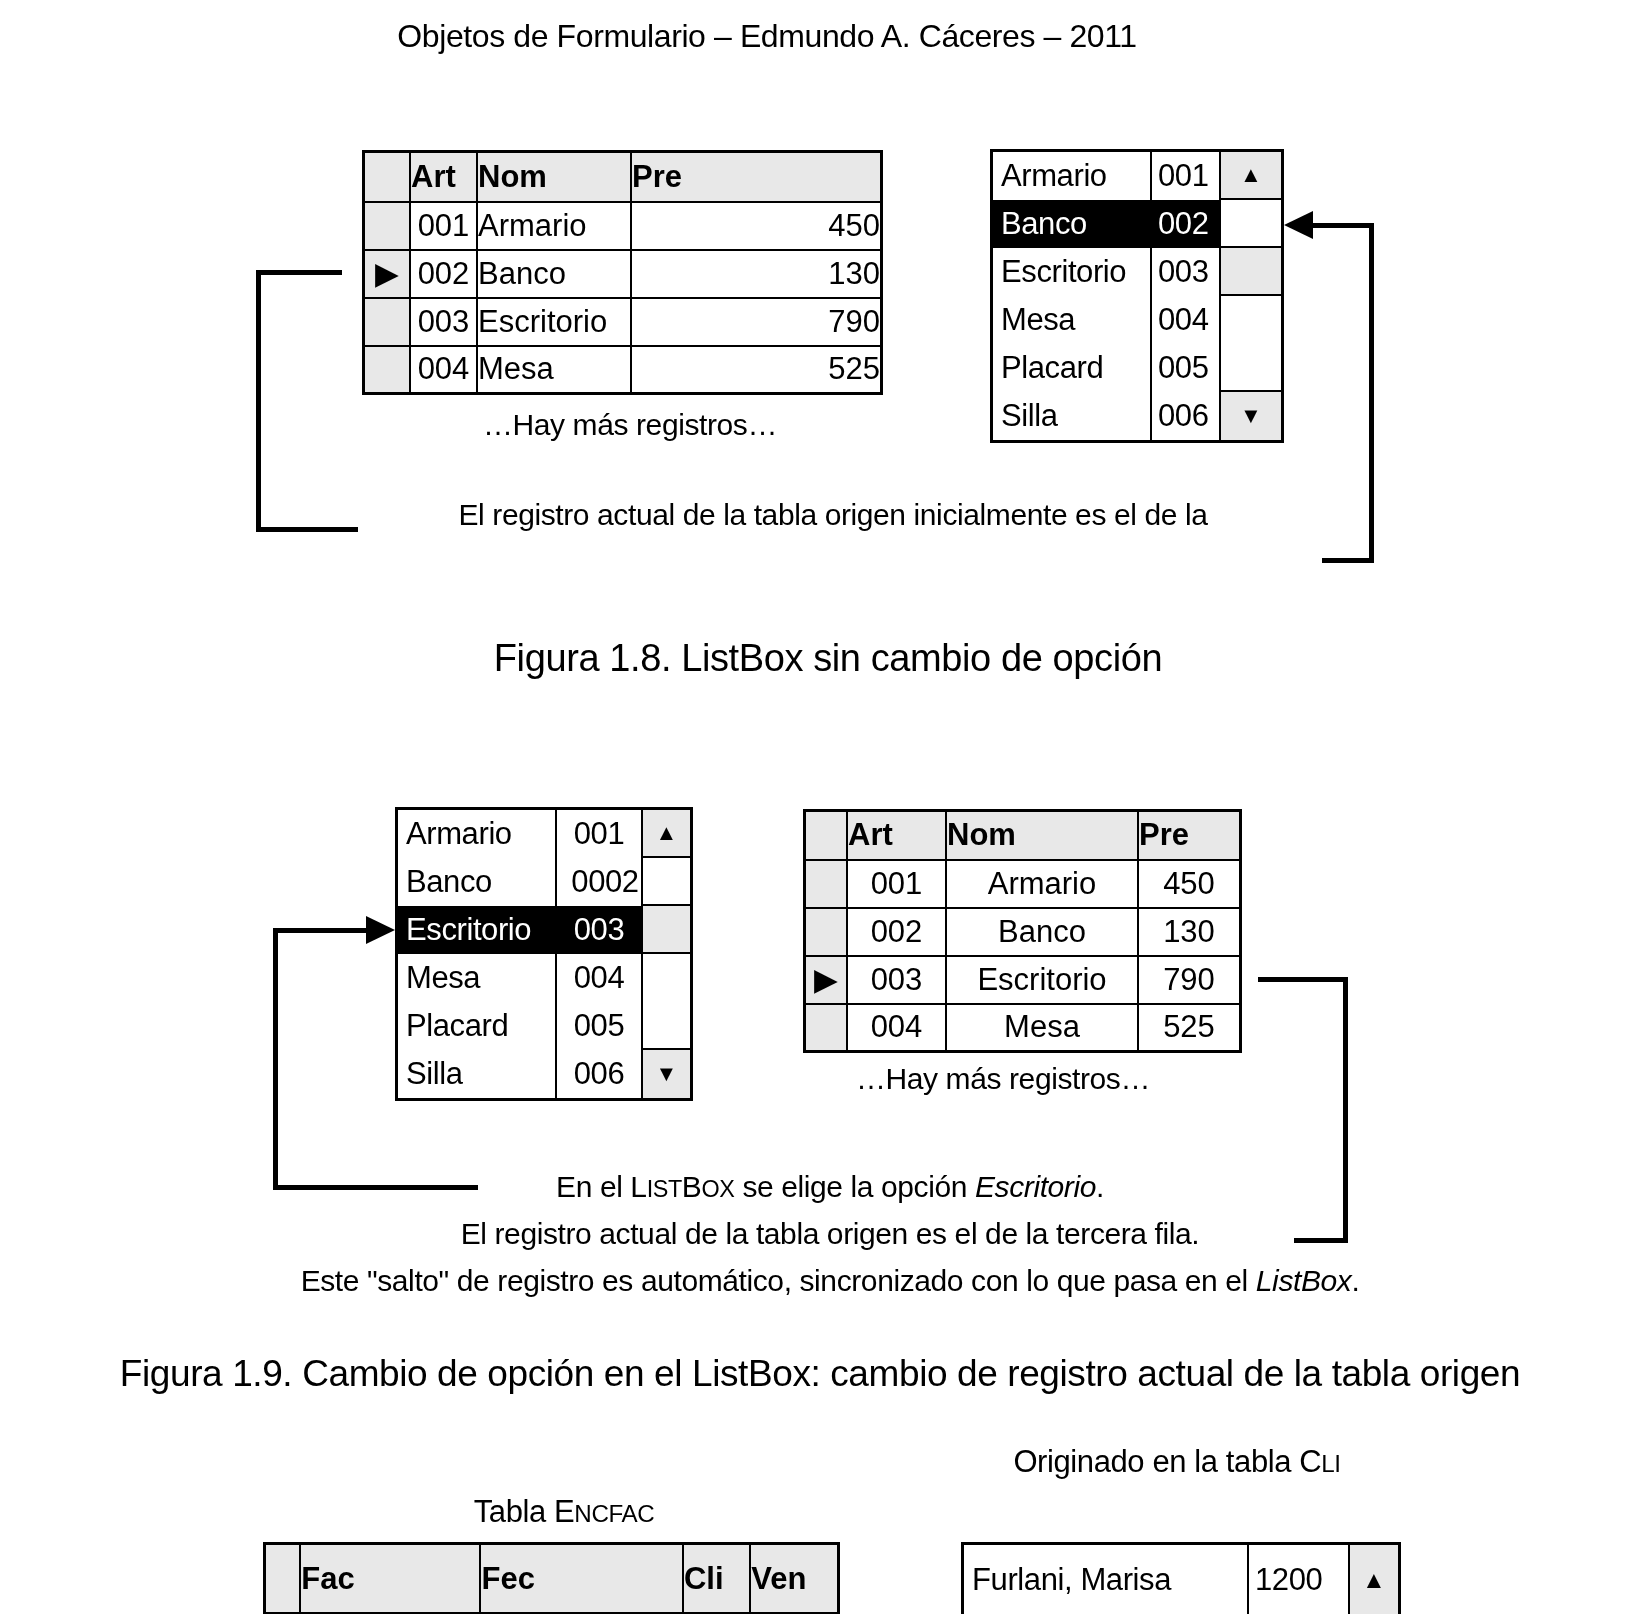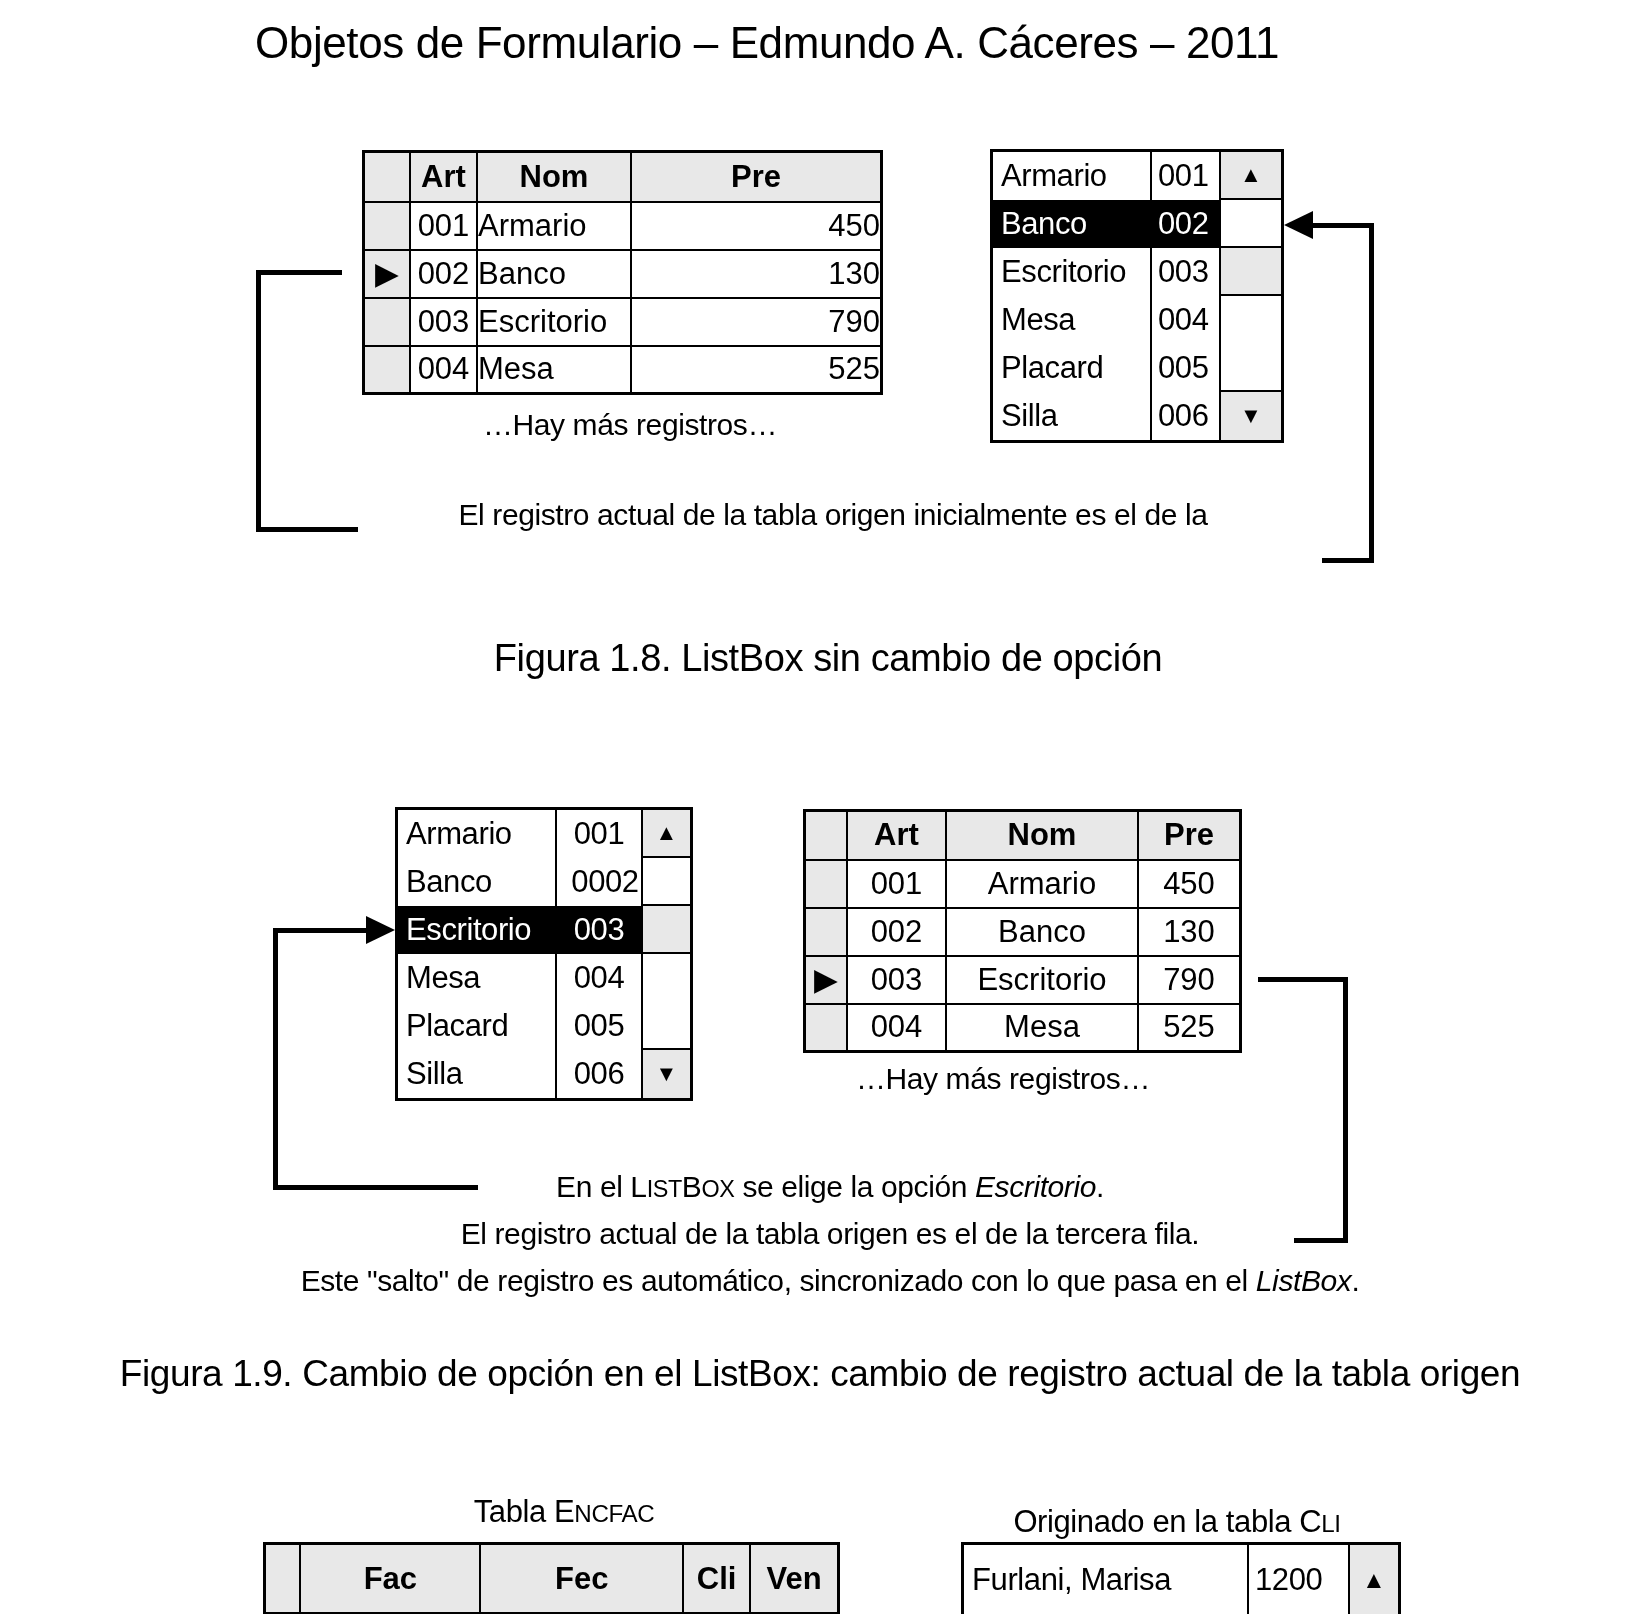--- a/index.html
+++ b/index.html
@@ -2,21 +2,21 @@
 <html><head>
 <meta charset="utf-8">
 <style>
   html,body { margin:0; padding:0; background:#ffffff; }
   .page {
     position:relative; width:1640px; height:1614px; overflow:hidden;
     background:#ffffff; color:#000;
     font-family:"Liberation Sans", sans-serif;
   }
   .txt { position:absolute; text-align:center; letter-spacing:-0.4px; white-space:nowrap; }
-  .doc-title { font-size:44px; }
+  .doc-title { font-size:32px; }
   .note { font-size:30px; }
   .caption { font-size:38px; }
   .caption-sm { font-size:37px; }
   .hay { font-size:30px; }
   .btitle { font-size:31px; }
   .sc { font-size:0.78em; }
   em { font-style:italic; }
 
   
   .line { position:absolute; background:#000; }
@@ -24,21 +24,21 @@
     border-top:14px solid transparent; border-bottom:14px solid transparent;
     border-right:29px solid #000; }
   .arrow-right { position:absolute; width:0; height:0;
     border-top:14px solid transparent; border-bottom:14px solid transparent;
     border-left:29px solid #000; }
 
   
   table.grid { position:absolute; border-collapse:collapse; table-layout:fixed; background:#fff; }
   table.grid th, table.grid td { border:2px solid #000; font-size:31px; overflow:hidden; padding:0; }
   table.grid { border:3px solid #000; }
-  table.grid th { background:#e8e8e8; font-weight:bold; text-align:center; }
+  table.grid th { background:#e8e8e8; font-weight:bold; text-align:left; }
   td.selcol { background:#e8e8e8; text-align:center; font-size:26px; line-height:1; }
   td.a-c { text-align:center; }
   td.a-l { text-align:left; padding-left:8px; }
   td.a-r { text-align:right; padding-right:10px; }
 
   
   .listbox { position:absolute; display:grid; border:3px solid #000; background:#fff; }
   .lb-cell { display:flex; align-items:center; font-size:31px; padding-left:8px;
              letter-spacing:-0.4px; overflow:hidden; box-sizing:border-box; }
   .lb-code { border-left:2px solid #000; padding-left:6px; }
@@ -198,20 +198,20 @@
         <tr style="height:70px;">
       <th style="width:33px;" class="selcol"></th>
       <th style="width:177px;">Fac</th>
       <th style="width:199px;">Fec</th>
       <th style="width:65px;">Cli</th>
       <th style="width:85px;">Ven</th>
     </tr>
   </tbody>
     </table>
 
-  <div class="txt btitle" style="left:961px;top:1504px;width:432px;">Originado en la tabla C<span class="sc">LI</span></div>
+  <div class="txt btitle" style="left:961px;top:1444px;width:432px;">Originado en la tabla C<span class="sc">LI</span></div>
   <div class="listbox" style="left:961px;top:1542px;grid-template-columns:283px 101px 50px;grid-auto-rows:70px;">
     <div class="lb-cell" style="grid-area:1/1;border-radius:11px;">Furlani, Marisa</div>
     <div class="lb-cell lb-code" style="grid-area:1/2;">1200</div>
     <div class="sb sb-gray" style="grid-area:1/3;font-size:24px;">▲</div>
   </div>
 
 </div>
 
 </body></html>

